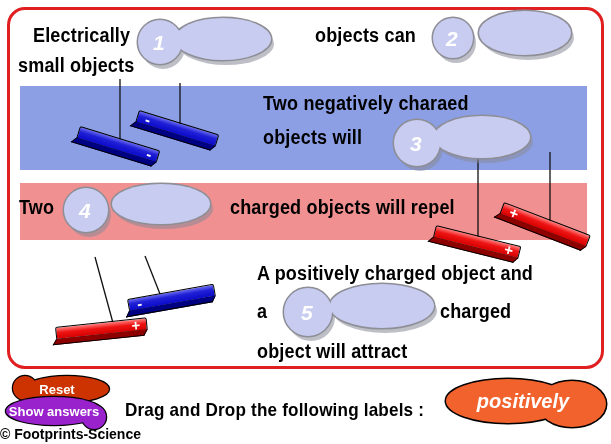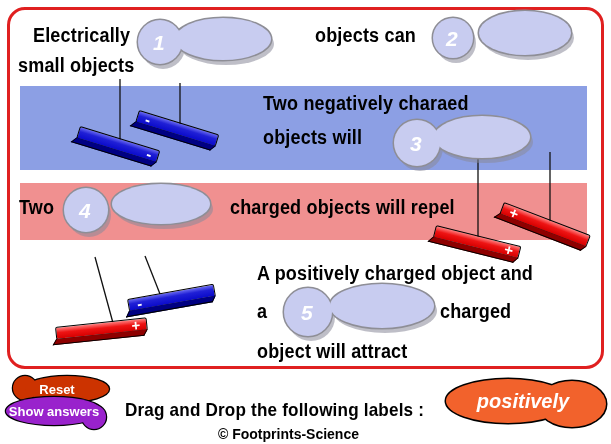--- a/index.html
+++ b/index.html
@@ -16,21 +16,21 @@
   .band.blue { top:86px; height:84px; background:#8C9FE4; }
   .band.pink { top:183px; height:57px; background:#F09090; }
   .threads { position:absolute; left:0; top:0; z-index:3; pointer-events:none; }
   .txt {
     position:absolute; color:#000; font-weight:bold; font-size:20px;
     white-space:nowrap; transform:scaleX(0.9); transform-origin:0 50%;
     z-index:4; letter-spacing:0.2px;
   }
   .txt.small { font-size:19px; }
   .copyright {
-    position:absolute; left:0; top:426px; width:577px; text-align:center;
+    position:absolute; left:0; top:426px; width:577px; text-align:left;
     font-size:14px; font-weight:bold; color:#000; z-index:4;
   }
   .rod { position:absolute; transform-origin:0 0; z-index:5; }
   .rod-face {
     position:relative; height:13px; border:1px solid #000; border-radius:2px;
     display:flex; align-items:center; box-sizing:border-box;
   }
   .rod-face.bluerod { background:linear-gradient(#6A6AF0 0%, #2020D6 40%, #0A0ACA 100%); }
   .rod-face.redrod  { background:linear-gradient(#FF8080 0%, #EE1414 45%, #D60000 100%); }
   .rod-side {

